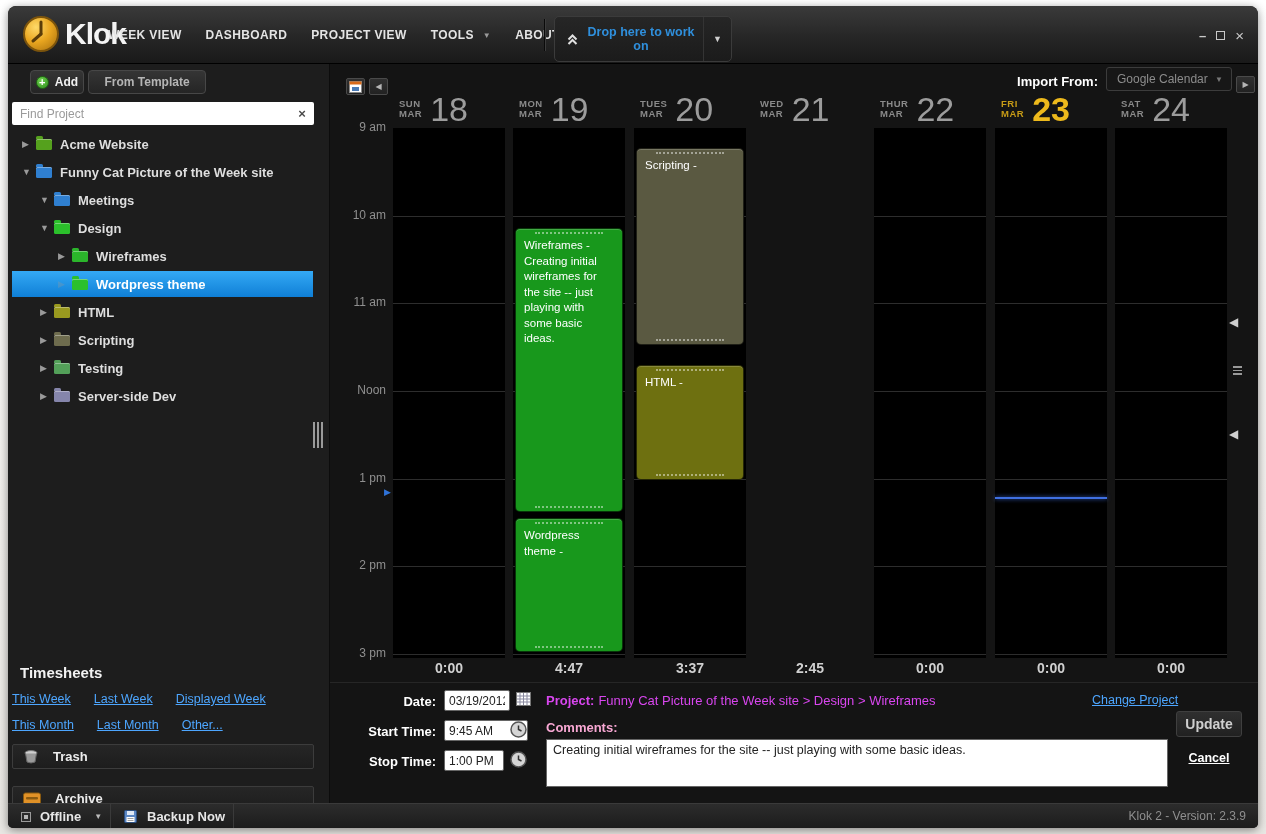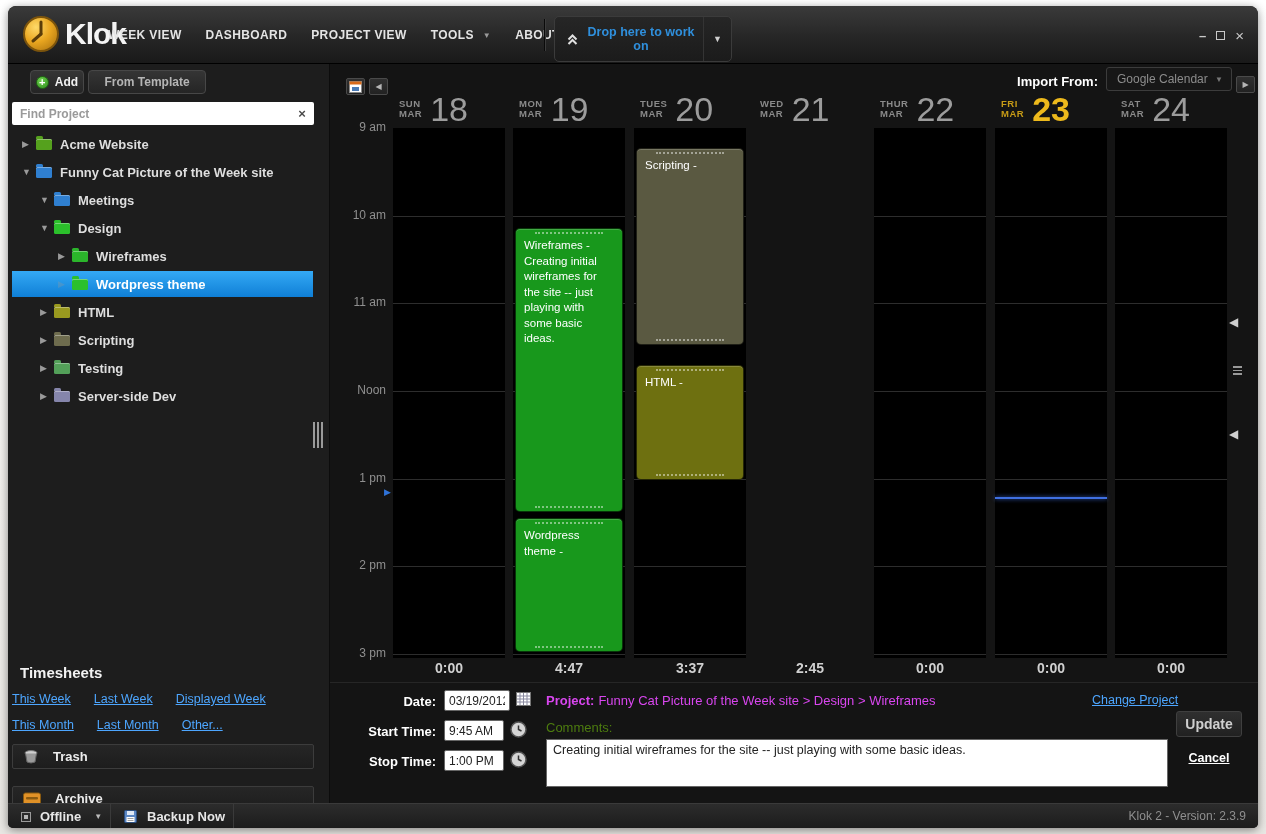--- a/index.html
+++ b/index.html
@@ -36,21 +36,21 @@
   .wc-close{font-size:15px;cursor:pointer;line-height:1;}
   
   .sidebar{position:absolute;left:0;top:58px;width:322px;height:739px;background:#1d1d1d;border-right:1px solid #0c0c0c;}
   .btn{background:linear-gradient(180deg,#353535,#252525);border:1px solid #474747;border-radius:4px;
     display:flex;align-items:center;justify-content:center;gap:6px;color:#f0f0f0;font-size:12px;font-weight:bold;cursor:pointer;}
   .add-btn{position:absolute;left:22px;top:6px;width:54px;height:24px;}
   .tmpl-btn{position:absolute;left:80px;top:6px;width:118px;height:24px;color:#b5b5b5;}
   .plus-icon{width:13px;height:13px;border-radius:50%;background:radial-gradient(circle at 35% 30%,#6fd14f,#2f8f1d);
     border:1px solid #1f6b12;color:#fff;font-size:11px;font-weight:bold;line-height:11px;text-align:center;}
   .search-box{position:absolute;left:4px;top:38px;width:302px;height:23px;background:#fff;border-radius:2px;display:flex;align-items:center;}
-  .search-box input{flex:1;border:none;outline:none;background:transparent;font-family:"Liberation Sans",sans-serif;font-size:12px;color:#555;padding:0 8px;font-weight:bold;}
+  .search-box input{flex:1;border:none;outline:none;background:transparent;font-family:"Liberation Sans",sans-serif;font-size:12px;color:#555;padding:0 8px;}
   .search-box input::placeholder{color:#9a9a9a;}
   .search-clear{width:24px;color:#4a4a4a;font-weight:bold;font-size:13px;text-align:center;cursor:pointer;}
   .tree{position:absolute;left:0;top:66px;width:322px;height:350px;}
   .tree-row{position:absolute;left:0;width:322px;height:28px;cursor:pointer;}
   .tree-row.selected::before{content:"";position:absolute;left:4px;right:17px;top:1px;bottom:1px;
     background:linear-gradient(180deg,#34a9f5,#0f7fd6);}
   .tree-arrow{position:absolute;top:9px;font-size:9px;color:#9a9a9a;width:12px;}
   .folder{position:absolute;top:9px;width:16px;height:11px;border-radius:1.5px;box-shadow:inset 0 1px 0 rgba(255,255,255,.35);}
   .folder::before{content:"";position:absolute;top:-3px;left:0;width:7px;height:3px;border-radius:1.5px 1.5px 0 0;background:inherit;}
   .tree-label{position:absolute;top:7px;font-size:13px;font-weight:bold;color:#dedede;white-space:nowrap;}
@@ -114,21 +114,21 @@
   .scroll-grip i{height:1.5px;background:#999;display:block;}
   
   .editor{position:absolute;left:322px;top:676px;width:928px;height:121px;background:#141414;border-top:1px solid #262626;}
   .fld-label{position:absolute;left:0;width:106px;text-align:right;color:#fff;font-size:13px;font-weight:bold;}
   .fld-input{position:absolute;left:114px;height:21px;background:#fff;border:1px solid #666;border-radius:2px;
     font-family:"Liberation Sans",sans-serif;font-size:12px;color:#222;padding:0 4px;outline:none;}
   .fld-icon{position:absolute;cursor:pointer;display:flex;}
   .project-line{position:absolute;left:216px;top:10px;width:540px;font-size:13px;color:#d946ef;white-space:nowrap;}
   .project-line b{font-weight:bold;margin-right:4px;}
   .chg-link{position:absolute;left:762px;top:10px;color:#4da6ff;font-size:12.5px;text-decoration:underline;cursor:pointer;}
-  .comments-label{position:absolute;left:216px;top:37px;color:#4d7c0f;font-size:13px;font-weight:normal;}
+  .comments-label{position:absolute;left:216px;top:37px;color:#f9a8d4;font-size:13px;font-weight:bold;}
   .comments-area{position:absolute;left:216px;top:56px;width:622px;height:48px;background:#fff;border:1px solid #666;
     font-family:"Liberation Sans",sans-serif;font-size:12.5px;color:#222;padding:3px 6px;resize:none;outline:none;}
   .update-btn{position:absolute;left:846px;top:28px;width:66px;height:26px;background:linear-gradient(180deg,#2f2f2f,#212121);
     border:1px solid #3f3f3f;border-radius:3px;color:#cfcfcf;font-size:14px;font-weight:bold;
     display:flex;align-items:center;justify-content:center;cursor:pointer;}
   .cancel-link{position:absolute;left:846px;top:68px;width:66px;text-align:center;color:#fff;font-size:12.5px;
     font-weight:bold;text-decoration:underline;cursor:pointer;}
 </style>
 </head>
 <body>
@@ -441,21 +441,21 @@
   <div class="editor">
     <div class="fld-label" style="top:11px;">Date:</div>
     <input class="fld-input" style="top: 7px; width: 66px;" value="03/19/2012">
     <span class="fld-icon" style="left:186px;top:9px;">
       <svg width="15" height="14" viewBox="0 0 15 14">
           <rect x="0.5" y="0.5" width="14" height="13" fill="#fff" stroke="#777"></rect>
           <path d="M1 4 H14 M1 7 H14 M1 10 H14 M4 1 V13 M7.5 1 V13 M11 1 V13" stroke="#8a8aa0" stroke-width="1"></path>
         </svg>
     </span>
     <div class="fld-label" style="top:41px;">Start Time:</div>
-    <input class="fld-input" style="top: 37px; width: 60px;" value="9:45 AM">
+    <input class="fld-input" style="top: 37px; width: 84px;" value="9:45 AM">
     <span class="fld-icon" style="left:180px;top:38px;">
       <svg width="17" height="17" viewBox="0 0 17 17">
           <circle cx="8.5" cy="8.5" r="7.5" fill="#d5d5d5" stroke="#555" stroke-width="1.5"></circle>
           <path d="M8.5 4.5 V8.5 L11.5 10" fill="none" stroke="#333" stroke-width="1.5"></path>
         </svg>
     </span>
     <div class="fld-label" style="top:71px;">Stop Time:</div>
     <input class="fld-input" style="top: 67px; width: 60px;" value="1:00 PM">
     <span class="fld-icon" style="left:180px;top:68px;">
       <svg width="17" height="17" viewBox="0 0 17 17">

